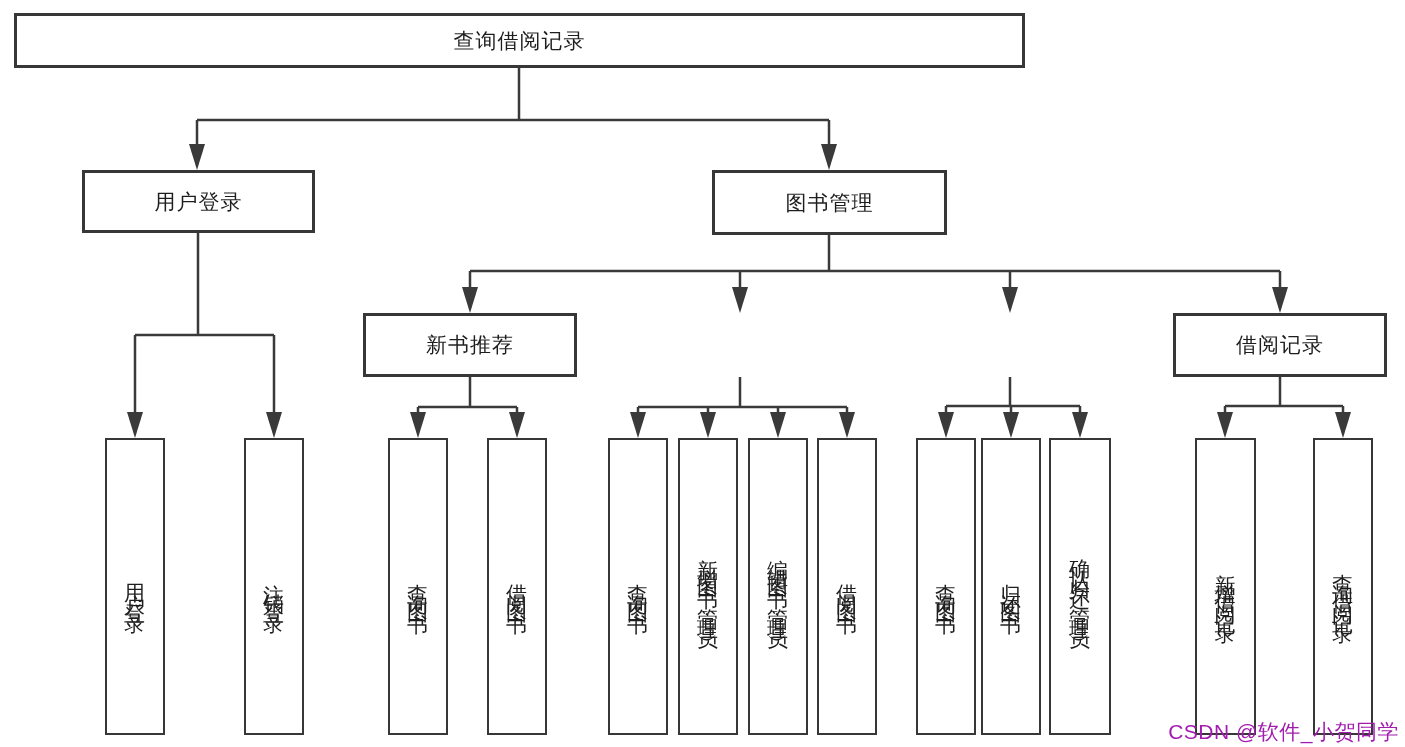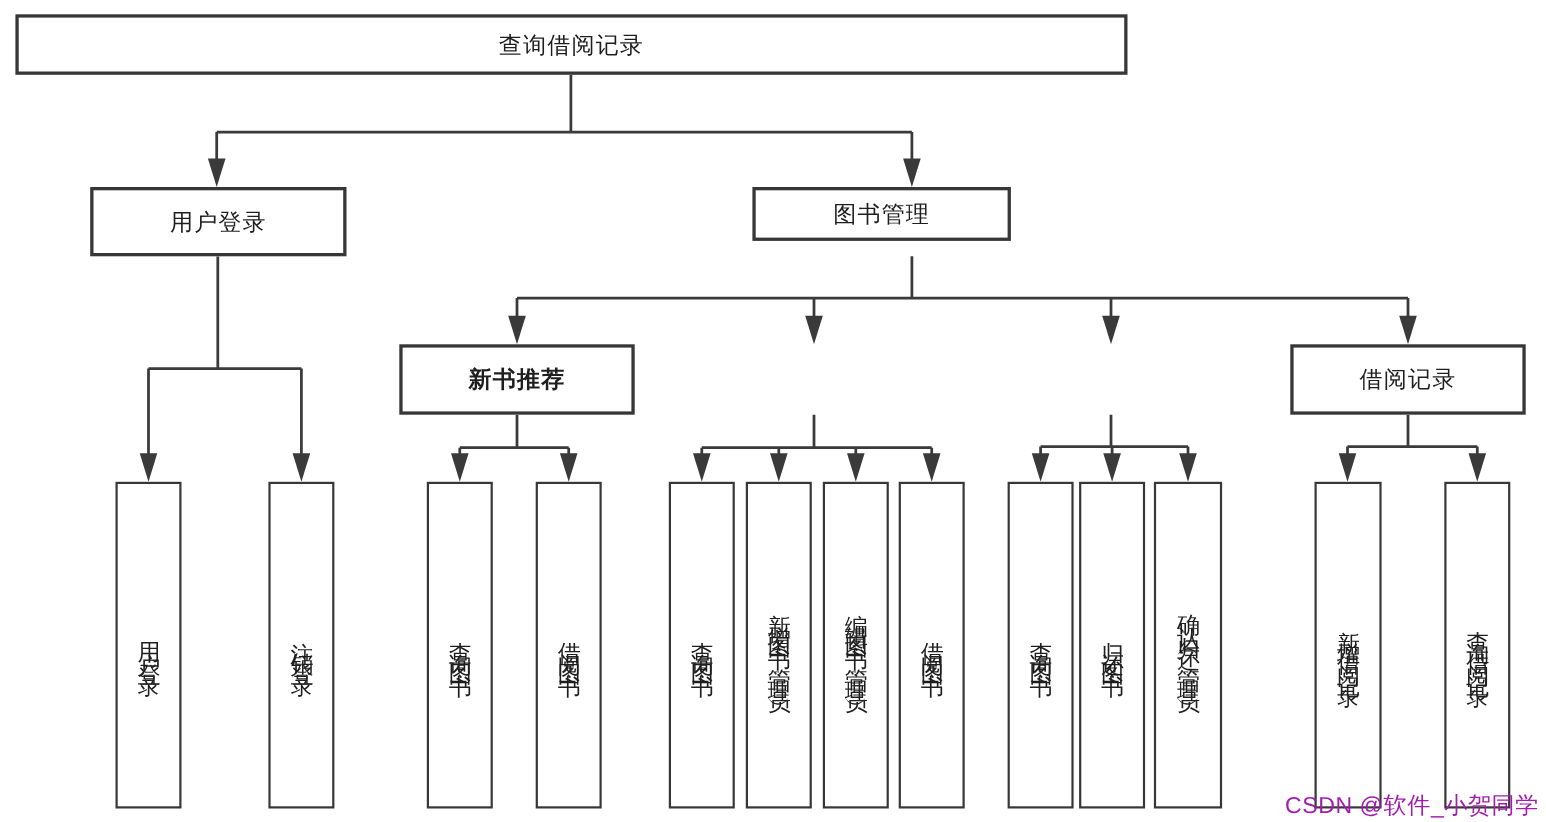--- a/index.html
+++ b/index.html
@@ -95,23 +95,23 @@
       <polygon points="1072,412 1088,412 1080,438"></polygon>
 
       <polygon points="1217,412 1233,412 1225,438"></polygon>
       <polygon points="1335,412 1351,412 1343,438"></polygon>
     </g>
   </svg>
 
   <div class="node" style="left:14px; top:13px; width:1011px; height:55px;">查询借阅记录</div>
 
   <div class="node" style="left:82px; top:170px; width:233px; height:63px;">用户登录</div>
-  <div class="node" style="left:684px; top:170px; width:235px; height:49px;">图书管理</div>
+  <div class="node" style="left:712px; top:170px; width:235px; height:65px;">图书管理</div>
 
-  <div class="node" style="left:363px; top:313px; width:214px; height:64px;font-weight:bold;">新书推荐</div>
+  <div class="node" style="left:363px; top:313px; width:214px; height:64px;">新书推荐</div>
   <div class="node" style="left:1173px; top:313px; width:214px; height:64px;">借阅记录</div>
 
   <div class="node leaf" style="left:105px; top:438px; width:60px; height:297px;">用户登录</div>
   <div class="node leaf" style="left:244px; top:438px; width:60px; height:297px;">注销登录</div>
 
   <div class="node leaf" style="left:388px; top:438px; width:60px; height:297px;">查询图书</div>
   <div class="node leaf" style="left:487px; top:438px; width:60px; height:297px;">借阅图书</div>
 
   <div class="node leaf" style="left:608px; top:438px; width:60px; height:297px;">查询图书</div>
   <div class="node leaf" style="left:678px; top:438px; width:60px; height:297px;">新增图书（管理员）</div>

